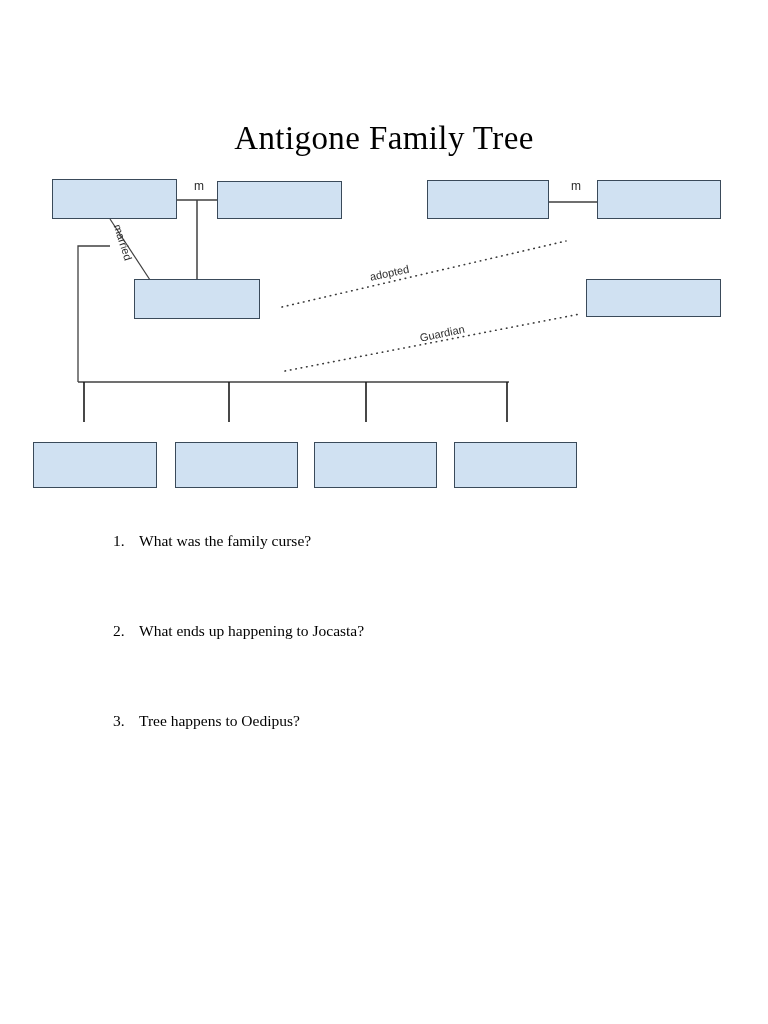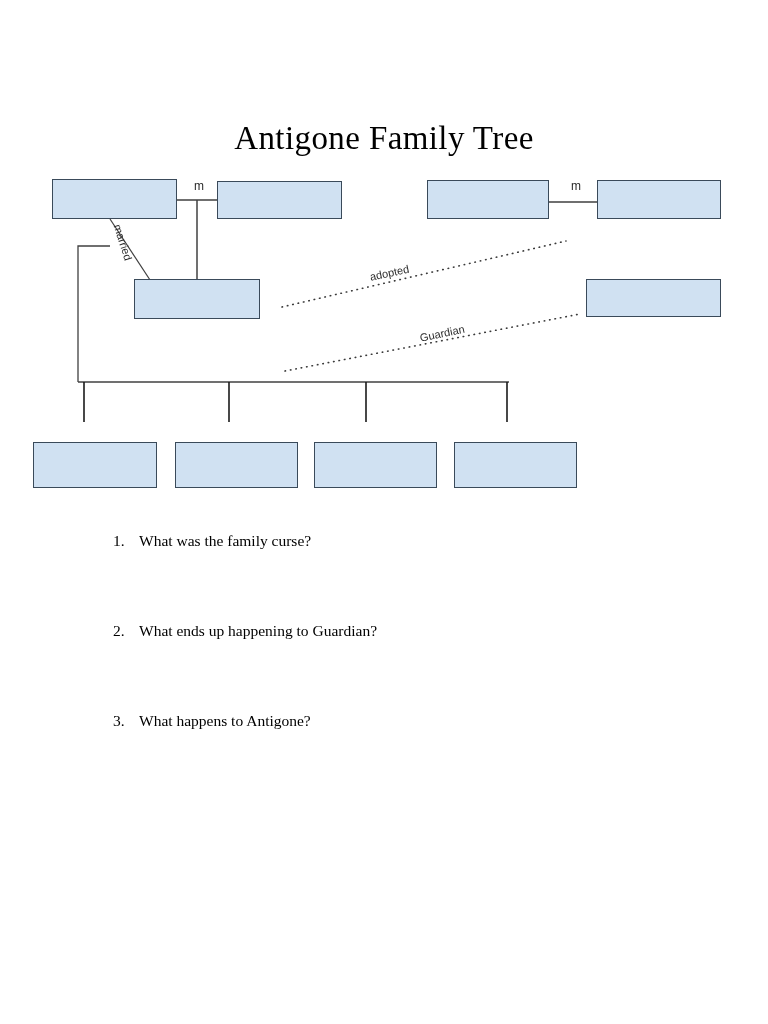--- a/index.html
+++ b/index.html
@@ -166,22 +166,22 @@
 
   </div>
 
   <div class="questions">
 
     <div class="question" style="top:17px;">
       <span class="q-num">1.</span><span>What was the family curse?</span>
     </div>
 
     <div class="question" style="top:107px;">
-      <span class="q-num">2.</span><span>What ends up happening to Guardian?</span>
+      <span class="q-num">2.</span><span>What ends up happening to Jocasta?</span>
     </div>
 
     <div class="question" style="top:197px;">
-      <span class="q-num">3.</span><span>What happens to Antigone?</span>
+      <span class="q-num">3.</span><span>Tree happens to Oedipus?</span>
     </div>
 
   </div>
 
 </div>
 
 </body></html>

